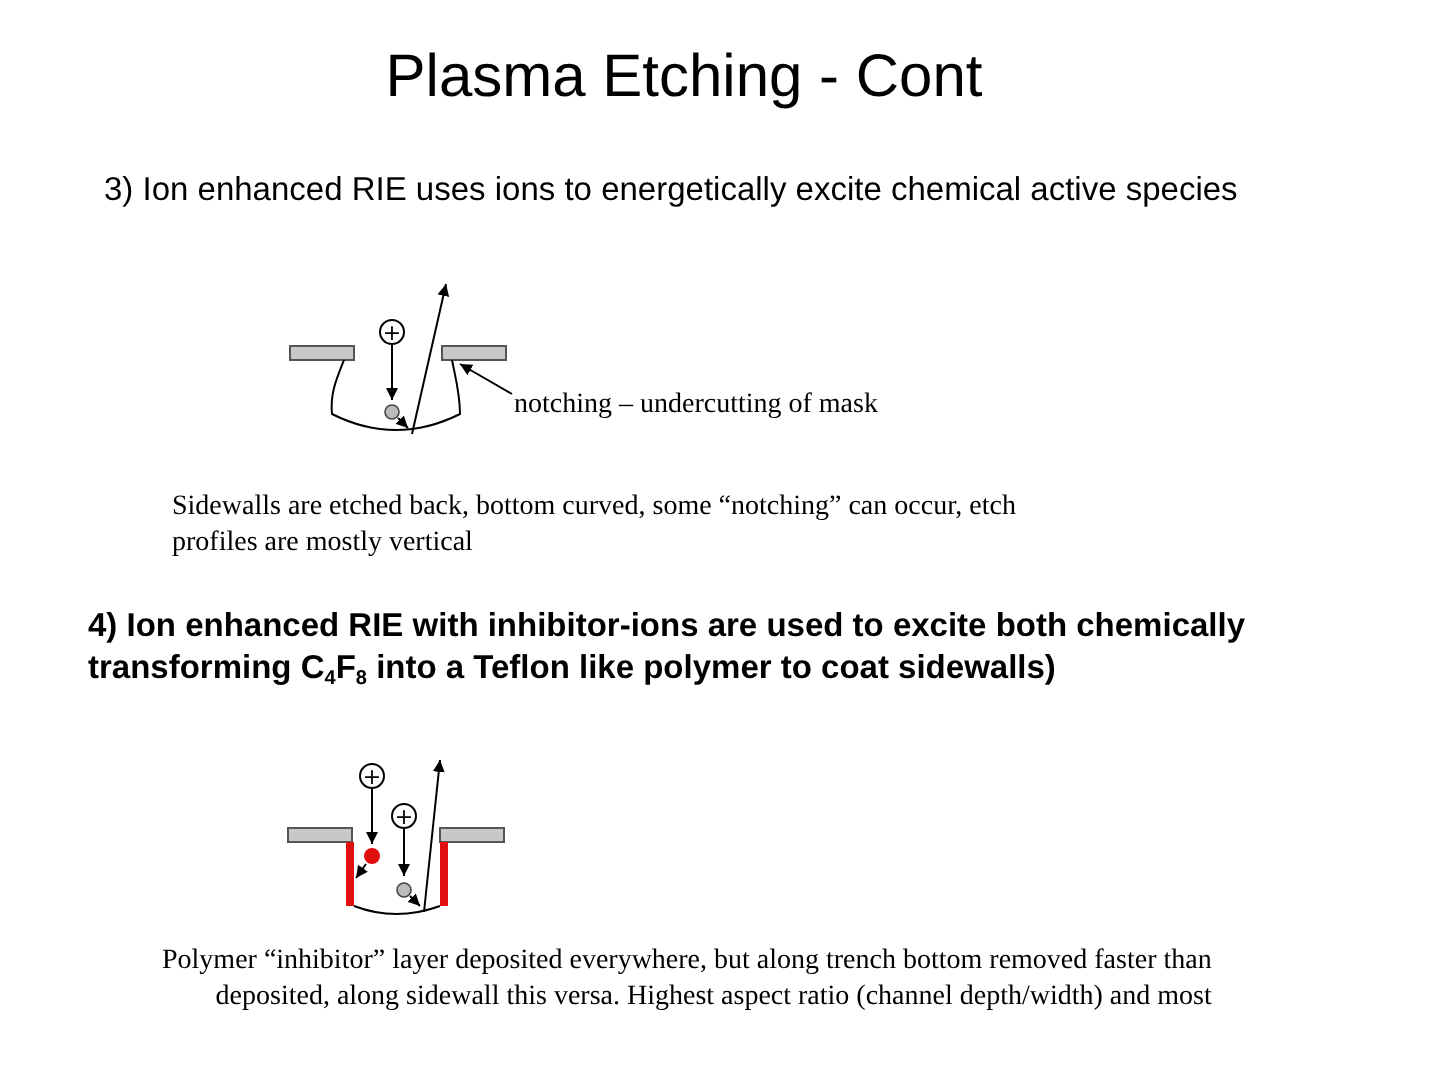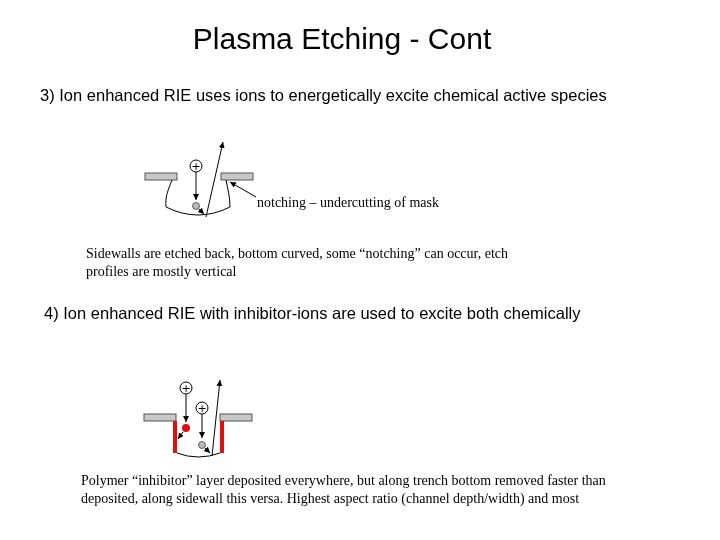--- a/index.html
+++ b/index.html
@@ -9,21 +9,21 @@
   .sans { position:absolute; font-family:"Liberation Sans", sans-serif; font-size:16.5px; line-height:21px; }
   .serif { position:absolute; font-family:"Liberation Serif", serif; font-size:14px; line-height:18px; }
   sub { font-size:10px; vertical-align:-3px; line-height:0; }
   svg { position:absolute; }
 </style>
 </head>
 <body>
 
 <div class="title">Plasma Etching - Cont</div>
 
-<div class="sans" style="left:40px; top:85px;">
+<div class="sans" style="left:52px; top:85px;">
   <div>3) Ion enhanced RIE uses ions to energetically excite chemical active species</div>
 </div>
 
 <svg style="left:140px; top:135px;" width="120" height="90" viewBox="0 0 120 90">
   <defs>
     <marker id="ah" markerWidth="8" markerHeight="8" refX="6" refY="3" orient="auto">
       <path d="M0,0 L6,3 L0,6 Z" fill="#000"></path>
     </marker>
   </defs>
   <rect x="5" y="38" width="32" height="7" fill="#c8c8c8" stroke="#555" stroke-width="1"></rect>
@@ -38,22 +38,23 @@
   <line x1="116" y1="62" x2="90" y2="47" stroke="#000" marker-end="url(#ah)"></line>
 </svg>
 
 <div class="serif" style="left:257px; top:194px;text-align:center;">notching – undercutting of mask</div>
 
 <div class="serif" style="left:86px; top:245px;">
   <div>Sidewalls are etched back, bottom curved, some “notching” can occur, etch</div>
   <div>profiles are mostly vertical</div>
 </div>
 
-<div class="sans" style="left:44px; top:303px;">
+<div class="sans" style="left:44px; top:303px;font-weight:bold;">
   <div>4) Ion enhanced RIE with inhibitor-ions are used to excite both chemically</div>
+  <div><span>transforming C</span><sub>4</sub><span>F</span><sub>8</sub><span> into a Teflon like polymer to coat sidewalls)</span></div>
 </div>
 
 <svg style="left:140px; top:375px;" width="120" height="90" viewBox="0 0 120 90">
   <defs>
     <marker id="ah2" markerWidth="8" markerHeight="8" refX="6" refY="3" orient="auto">
       <path d="M0,0 L6,3 L0,6 Z" fill="#000"></path>
     </marker>
   </defs>
   <rect x="4" y="39" width="32" height="7" fill="#c8c8c8" stroke="#555"></rect>
   <rect x="80" y="39" width="32" height="7" fill="#c8c8c8" stroke="#555"></rect>
@@ -66,16 +67,16 @@
   <circle cx="46" cy="53" r="4" fill="#e01010"></circle>
   <line x1="43" y1="57" x2="38" y2="64" stroke="#000" marker-end="url(#ah2)"></line>
   <circle cx="62" cy="33" r="6" fill="#fff" stroke="#000"></circle>
   <text x="62" y="37" text-anchor="middle" font-size="11" font-family="DejaVu Sans, sans-serif">+</text>
   <line x1="62" y1="39" x2="62" y2="63" stroke="#000" marker-end="url(#ah2)"></line>
   <circle cx="62" cy="70" r="3.5" fill="#bbb" stroke="#444" stroke-width="0.8"></circle>
   <line x1="65" y1="73" x2="70" y2="78" stroke="#000" marker-end="url(#ah2)"></line>
   <line x1="72" y1="81" x2="80" y2="5" stroke="#000" marker-end="url(#ah2)"></line>
 </svg>
 
-<div class="serif" style="left:81px; top:472px;">
+<div class="serif" style="left:81px; top:472px;text-align:right;">
   <div>Polymer “inhibitor” layer deposited everywhere, but along trench bottom removed faster than</div>
   <div>deposited, along sidewall this versa.  Highest aspect ratio (channel depth/width) and most</div>
 </div>
 
 </body></html>

